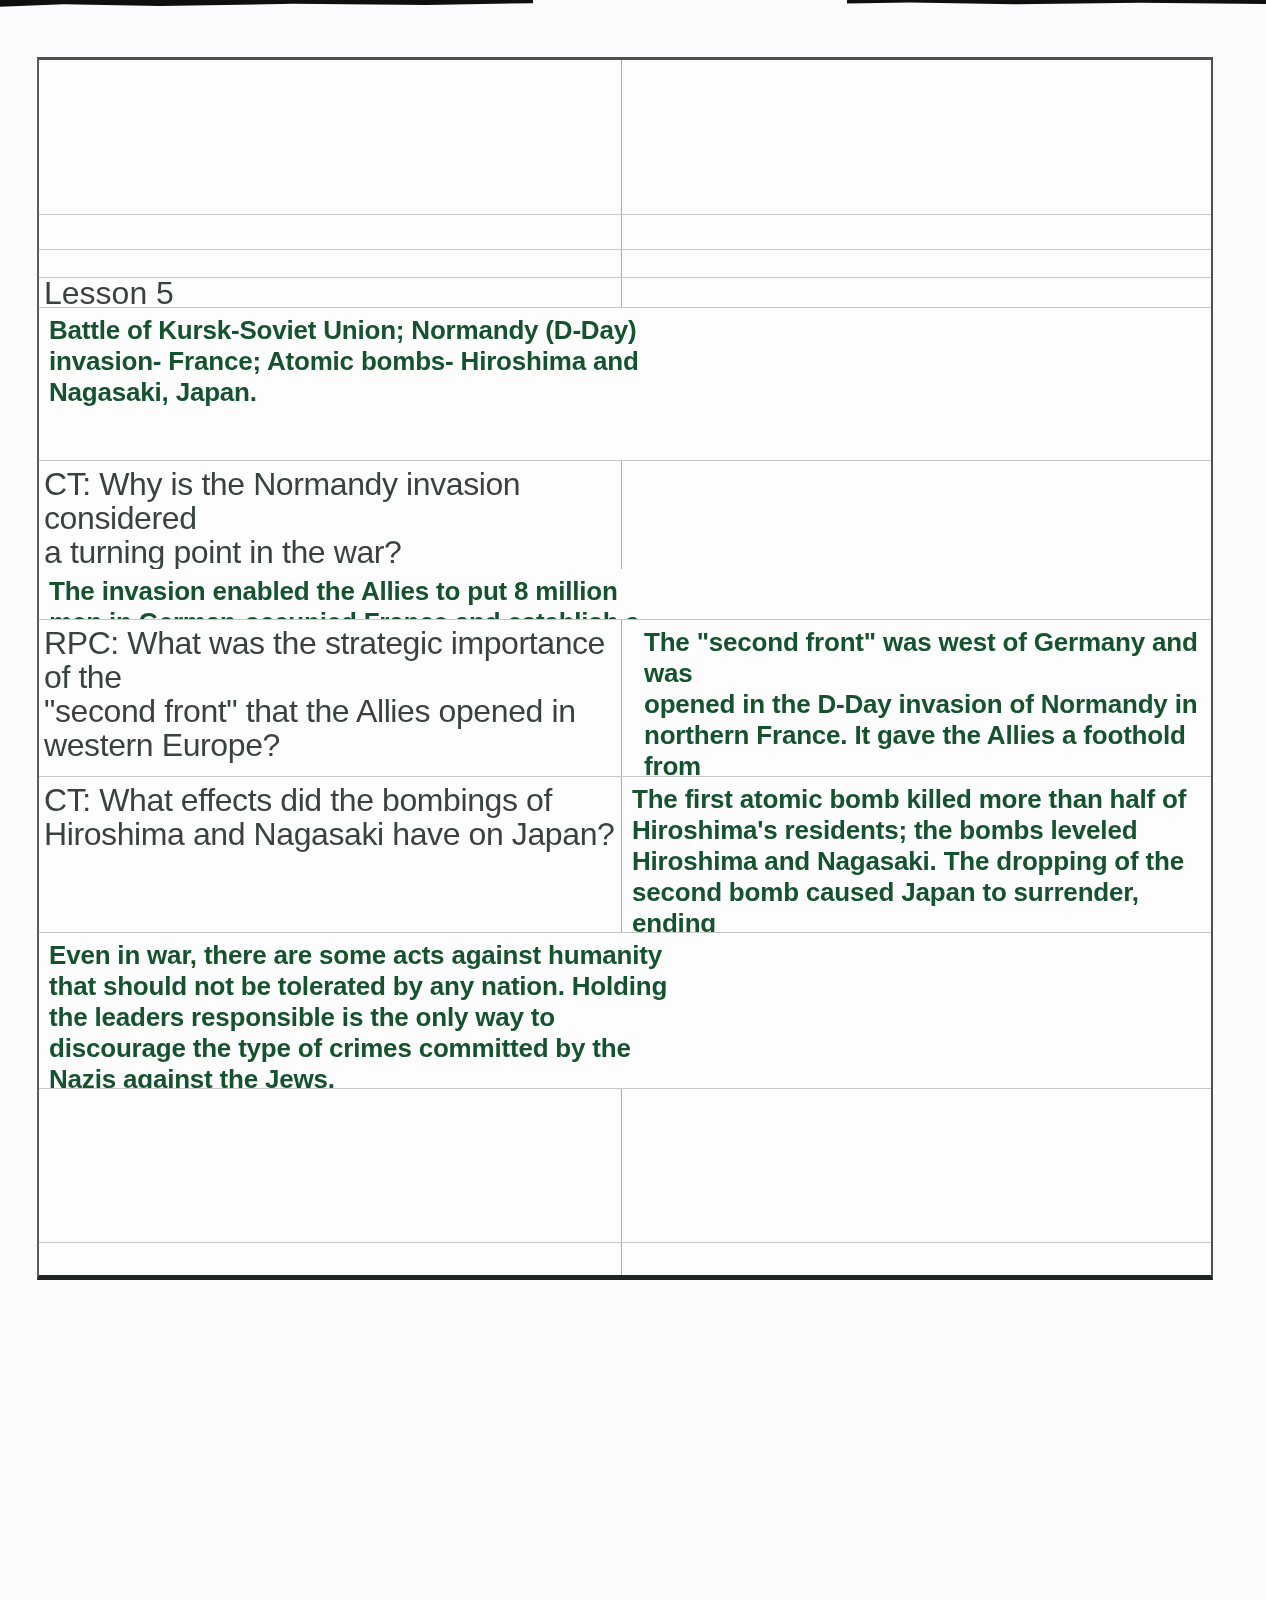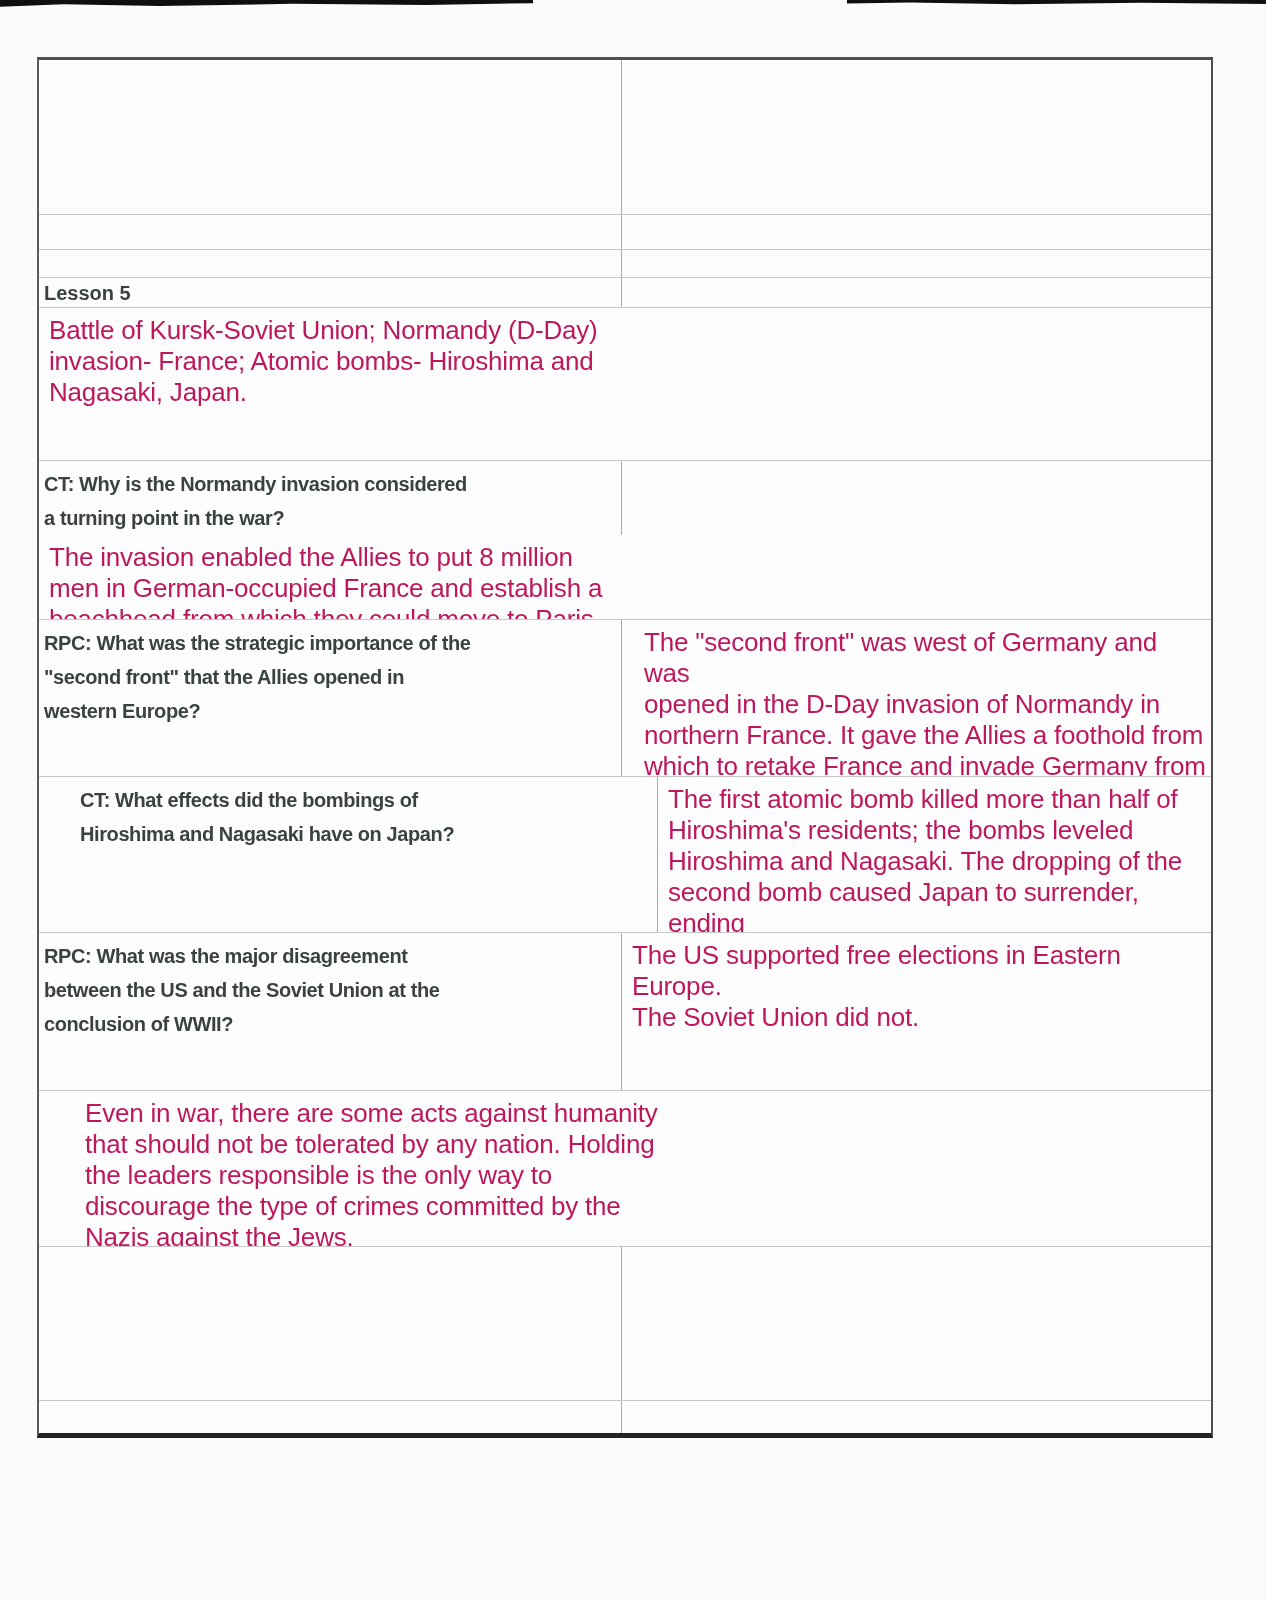--- a/index.html
+++ b/index.html
@@ -29,32 +29,32 @@
     border-right:2px solid #4c504e;
     border-bottom:5px solid #202523;
   }
   .row { display:flex; box-sizing:border-box; border-bottom:1px solid #c5c8c7; }
   .row:last-child { border-bottom:none; }
   .cell { box-sizing:border-box; white-space:pre-line; overflow:hidden; }
   .cell.q {
     width:583px;
     border-right:1px solid #a7abaa;
     padding:6px 4px 0 5px;
-    font-size:20px; line-height:34px; font-weight:700;
+    font-size:32px; line-height:34px; font-weight:400;
     letter-spacing:-0.4px; color:#39423e;
   }
   .cell.a {
     flex:1;
     padding:7px 4px 0 10px;
-    font-size:26px; line-height:31px; font-weight:400;
-    letter-spacing:-0.2px; color:#be185d;
+    font-size:26px; line-height:31px; font-weight:700;
+    letter-spacing:-0.2px; color:#14532d;
   }
   .rh-155 { height:155px; } .rh-35 { height:35px; } .rh-28 { height:28px; }
   .rh-30  { height:30px; }  .rh-153 { height:153px; } .rh-159 { height:159px;flex-direction:column; }
-  .rh-157 { height:157px;gap:12px; } .rh-156 { height:156px;padding-left:36px; } .rh-158 { height:158px; }
+  .rh-157 { height:157px;gap:12px; } .rh-156 { height:156px; } .rh-158 { height:158px; }
   .rh-154 { height:154px; } .rh-32 { height:32px; }
   .lesson-row .cell.q { padding-top:0; line-height:30px; letter-spacing:0; }
 </style>
 </head>
 <body>
 
 <div class="scan-strip left"></div>
 <div class="scan-strip right"></div>
 
 <div class="sheet-table">
@@ -109,27 +109,20 @@
   <div class="row rh-156">
     <div class="cell q">CT: What effects did the bombings of
 Hiroshima and Nagasaki have on Japan?</div>
     <div class="cell a">The first atomic bomb killed more than half of
 Hiroshima's residents; the bombs leveled
 Hiroshima and Nagasaki. The dropping of the
 second bomb caused Japan to surrender, ending
 WWII.</div>
   </div>
 
-  <div class="row rh-158">
-    <div class="cell q">RPC: What was the major disagreement
-between the US and the Soviet Union at the
-conclusion of WWII?</div>
-    <div class="cell a">The US supported free elections in Eastern Europe.
-The Soviet Union did not.</div>
-  </div>
 
   <div class="row rh-156">
     <div class="cell a">Even in war, there are some acts against humanity
 that should not be tolerated by any nation. Holding
 the leaders responsible is the only way to
 discourage the type of crimes committed by the
 Nazis against the Jews.</div>
   </div>
 
   <div class="row rh-154">

